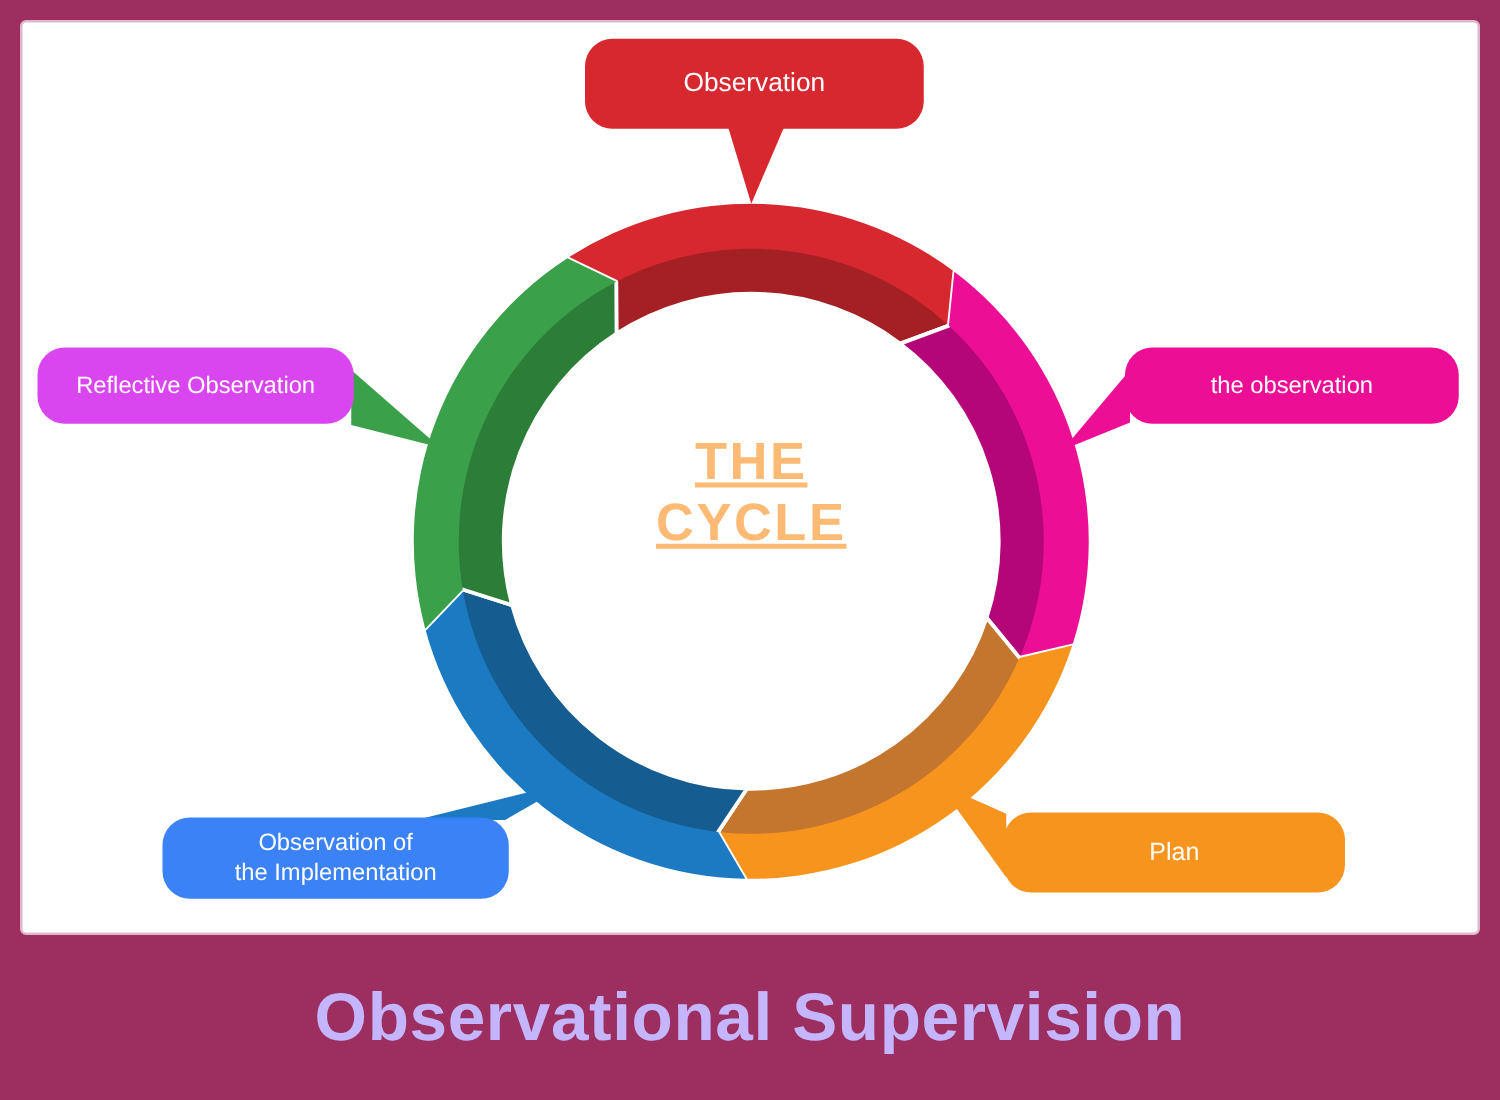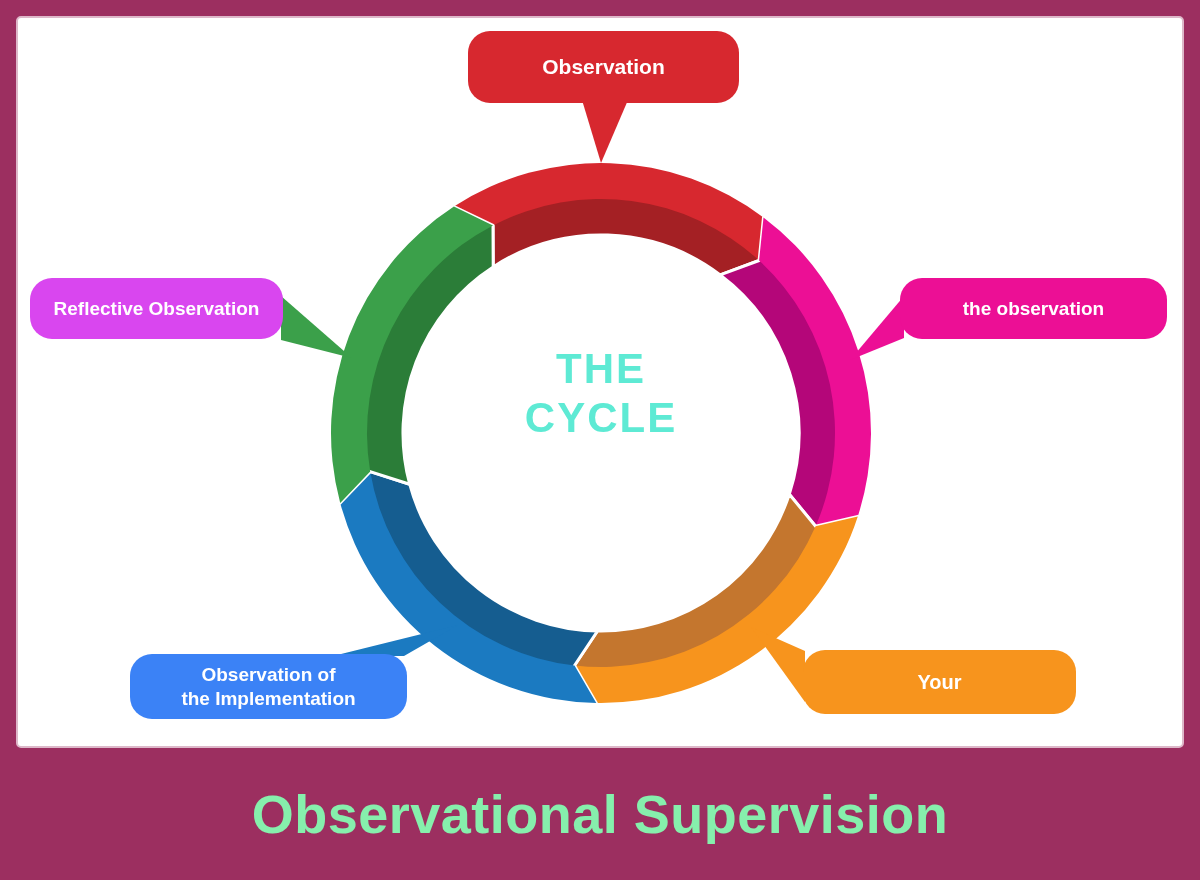--- a/index.html
+++ b/index.html
@@ -12,21 +12,21 @@
     border-radius:5px;border:2px solid #ddb8c9;box-sizing:border-box;
   }
   .ring-svg{position:absolute;left:0;top:0;width:1200px;height:880px;}
   .center-text{
     position:absolute;left:411px;top:344px;width:380px;
     text-align:center;font-weight:bold;font-size:42px;line-height:1.17;
     letter-spacing:2px;
   }
   .bubble{
     position:absolute;border-radius:22px;display:flex;flex-direction:column;
-    align-items:center;justify-content:center;color:#ffffff;font-weight:bold;
+    align-items:center;justify-content:center;color:#ffffff;font-weight:normal;
     text-align:center;line-height:1.22;box-sizing:border-box;
   }
   .bubble-observation{left:468px;top:31px;width:271px;height:72px;font-size:21px;}
   .bubble-your-observation{left:900px;top:278px;width:267px;height:61px;font-size:19px;}
   .bubble-plan{left:803px;top:650px;width:273px;height:64px;font-size:20px;}
   .bubble-implementation{left:130px;top:654px;width:277px;height:65px;font-size:19px;}
   .bubble-reflective{left:30px;top:278px;width:253px;height:61px;font-size:19px;}
   .footer-band{
     position:absolute;left:0;top:748px;width:1200px;height:132px;
     display:flex;align-items:center;justify-content:center;
@@ -53,43 +53,43 @@
         <path d="M 340.2 502.9 A 270 270 0 0 1 453.9 206.6 L 493.0 225.4 L 493.2 266.9 A 198 198 0 0 0 409.7 484.2 L 370.2 471.6 Z" fill="#2b7d38" stroke="#ffffff" stroke-width="3" stroke-linejoin="round"></path>
         <path d="M 340.2 502.9 A 270 270 0 0 1 453.9 206.6 L 493.0 225.4 A 234 234 0 0 0 370.2 471.6 Z" fill="#3ba04a"></path>
       </g>
     <polygon points="582,100 628,100 601,163" fill="#d7282f"></polygon>
     <polygon points="904,296 904,338 850,360" fill="#ec0f95"></polygon>
     <polygon points="805,651 805,702 751,627" fill="#f7941d"></polygon>
     <polygon points="333,656 404,656 458,625" fill="#1b7ac1"></polygon>
     <polygon points="281,296 281,340 352,358" fill="#3ba04a"></polygon>
   </svg>
 
-  <div class="center-text" style="color: #5eead4;">
+  <div class="center-text" style="color: #fdba74; text-decoration: underline;">
     <div>THE</div>
     <div>CYCLE</div>
   </div>
 
   <div class="bubble bubble-observation" style="background: rgb(215, 40, 47);">
     <div>Observation</div>
   </div>
 
   <div class="bubble bubble-your-observation" style="background: rgb(236, 15, 149);">
     <div>the observation</div>
   </div>
 
   <div class="bubble bubble-plan" style="background: rgb(247, 148, 29);">
-    <div>Your</div>
+    <div>Plan</div>
   </div>
 
   <div class="bubble bubble-implementation" style="background: #3b82f6;">
     <div>Observation of</div>
     <div>the Implementation</div>
   </div>
 
   <div class="bubble bubble-reflective" style="background: #d946ef;">
     <div>Reflective Observation</div>
   </div>
 
   <div class="footer-band">
-    <div class="footer-title" style="color: #86efac;">Observational Supervision</div>
+    <div class="footer-title" style="color: #c4b5fd;">Observational Supervision</div>
   </div>
 
 </div>
 
 </body></html>

